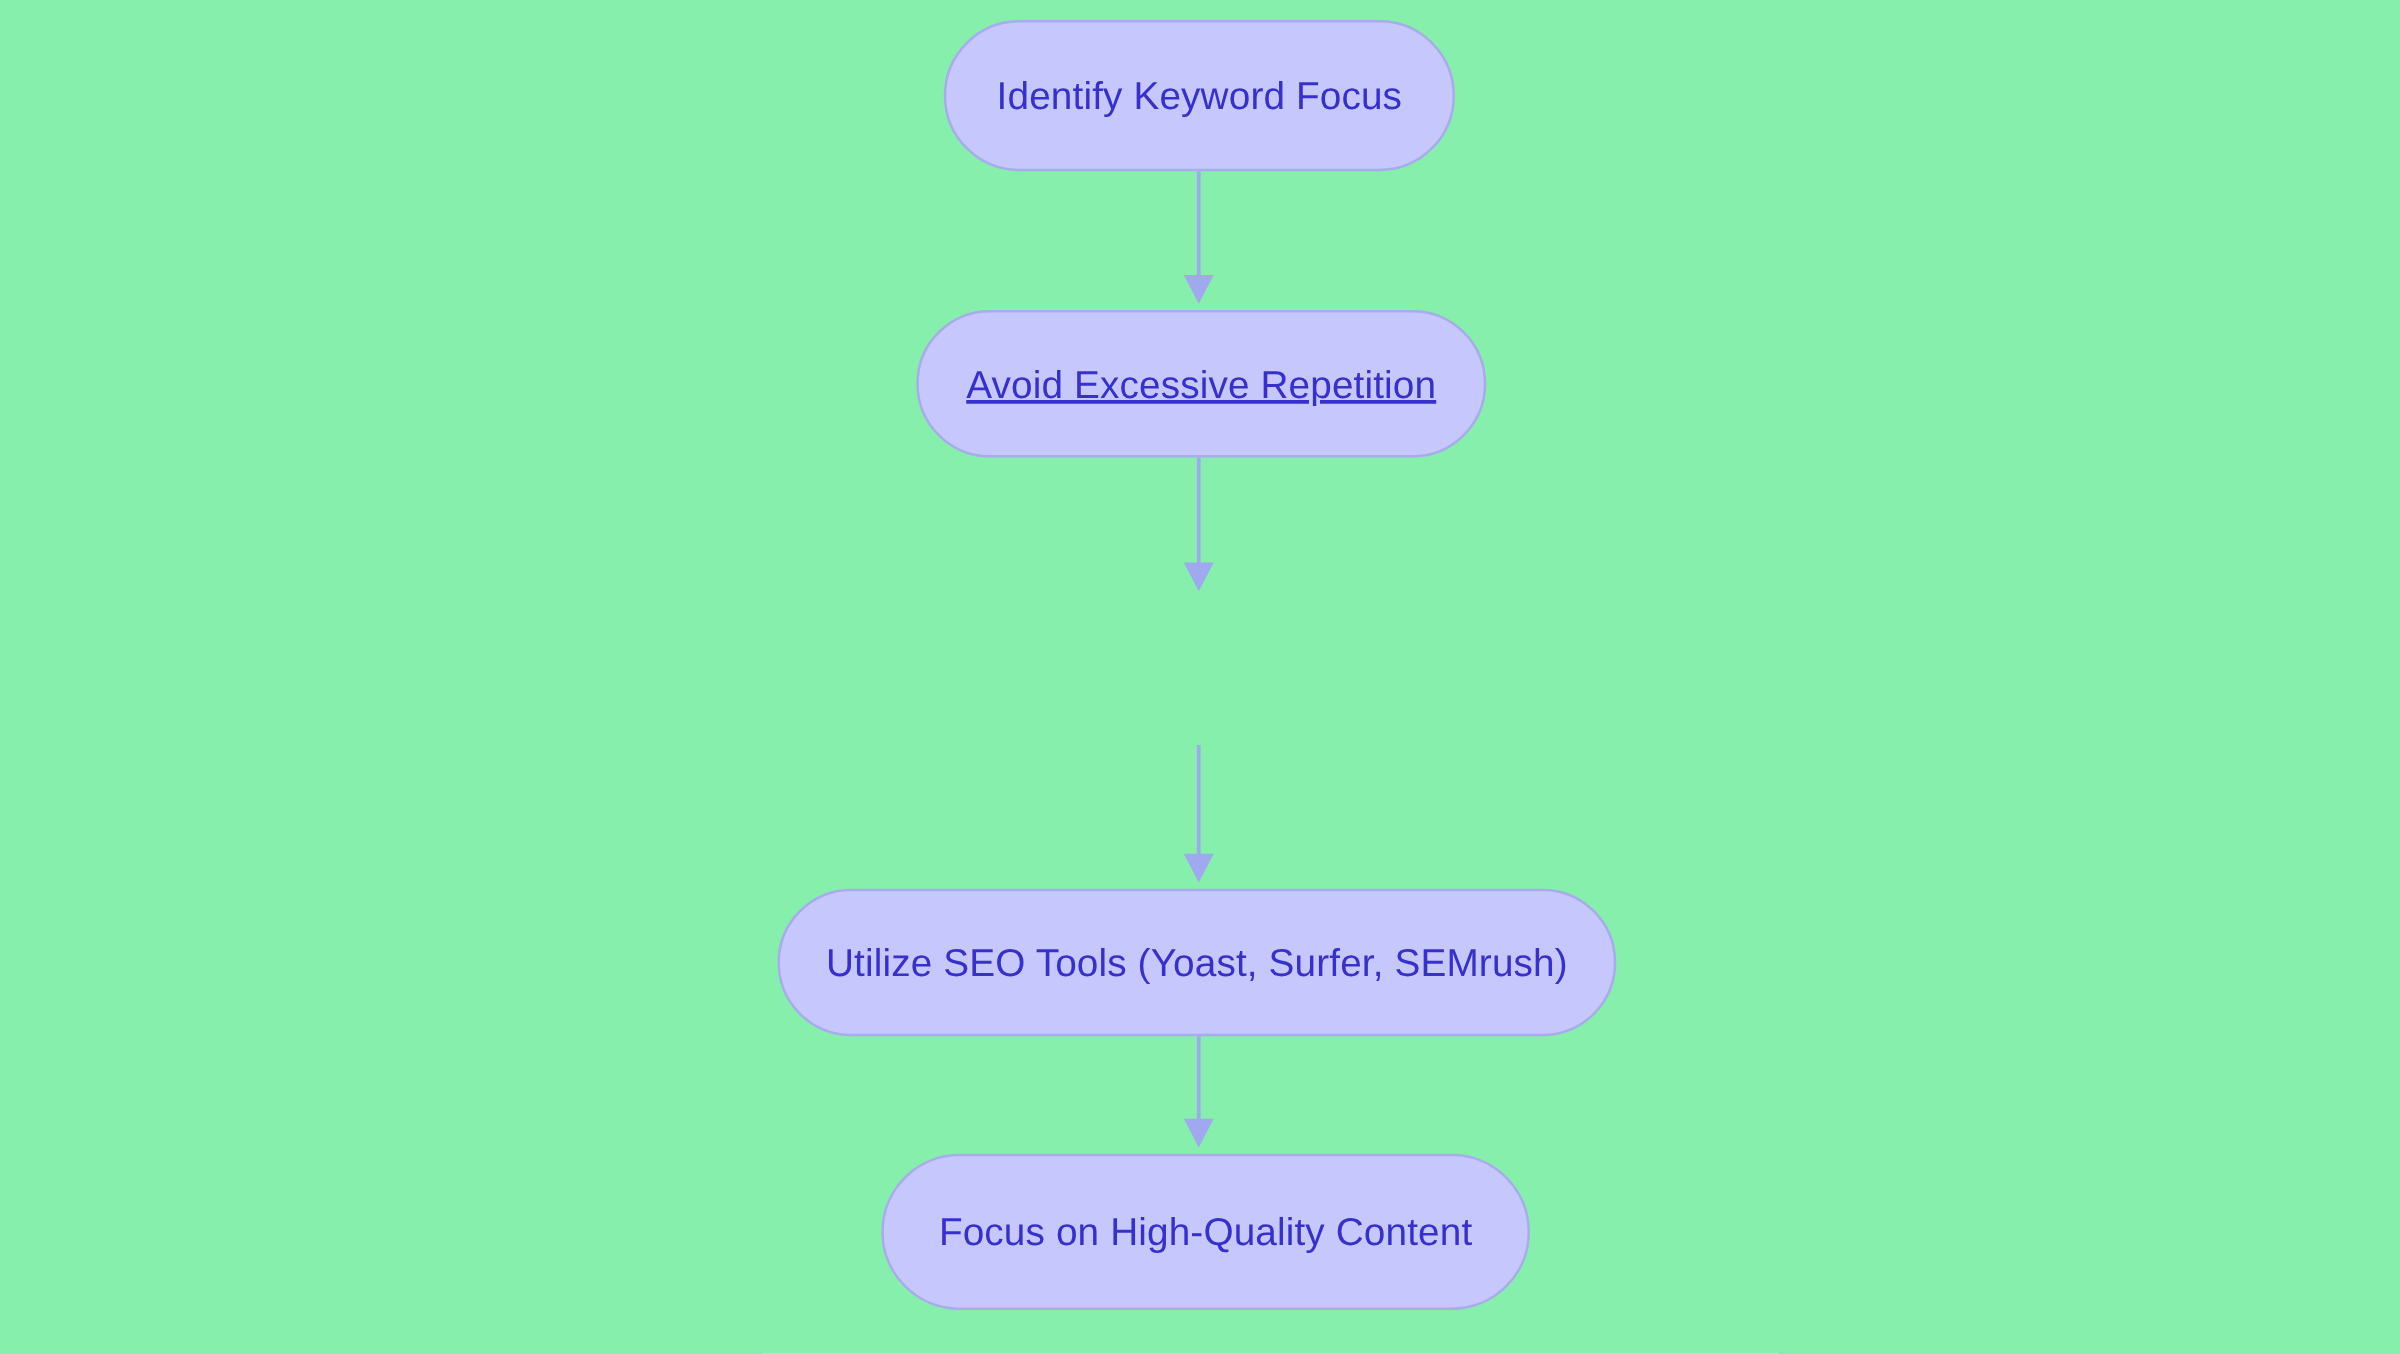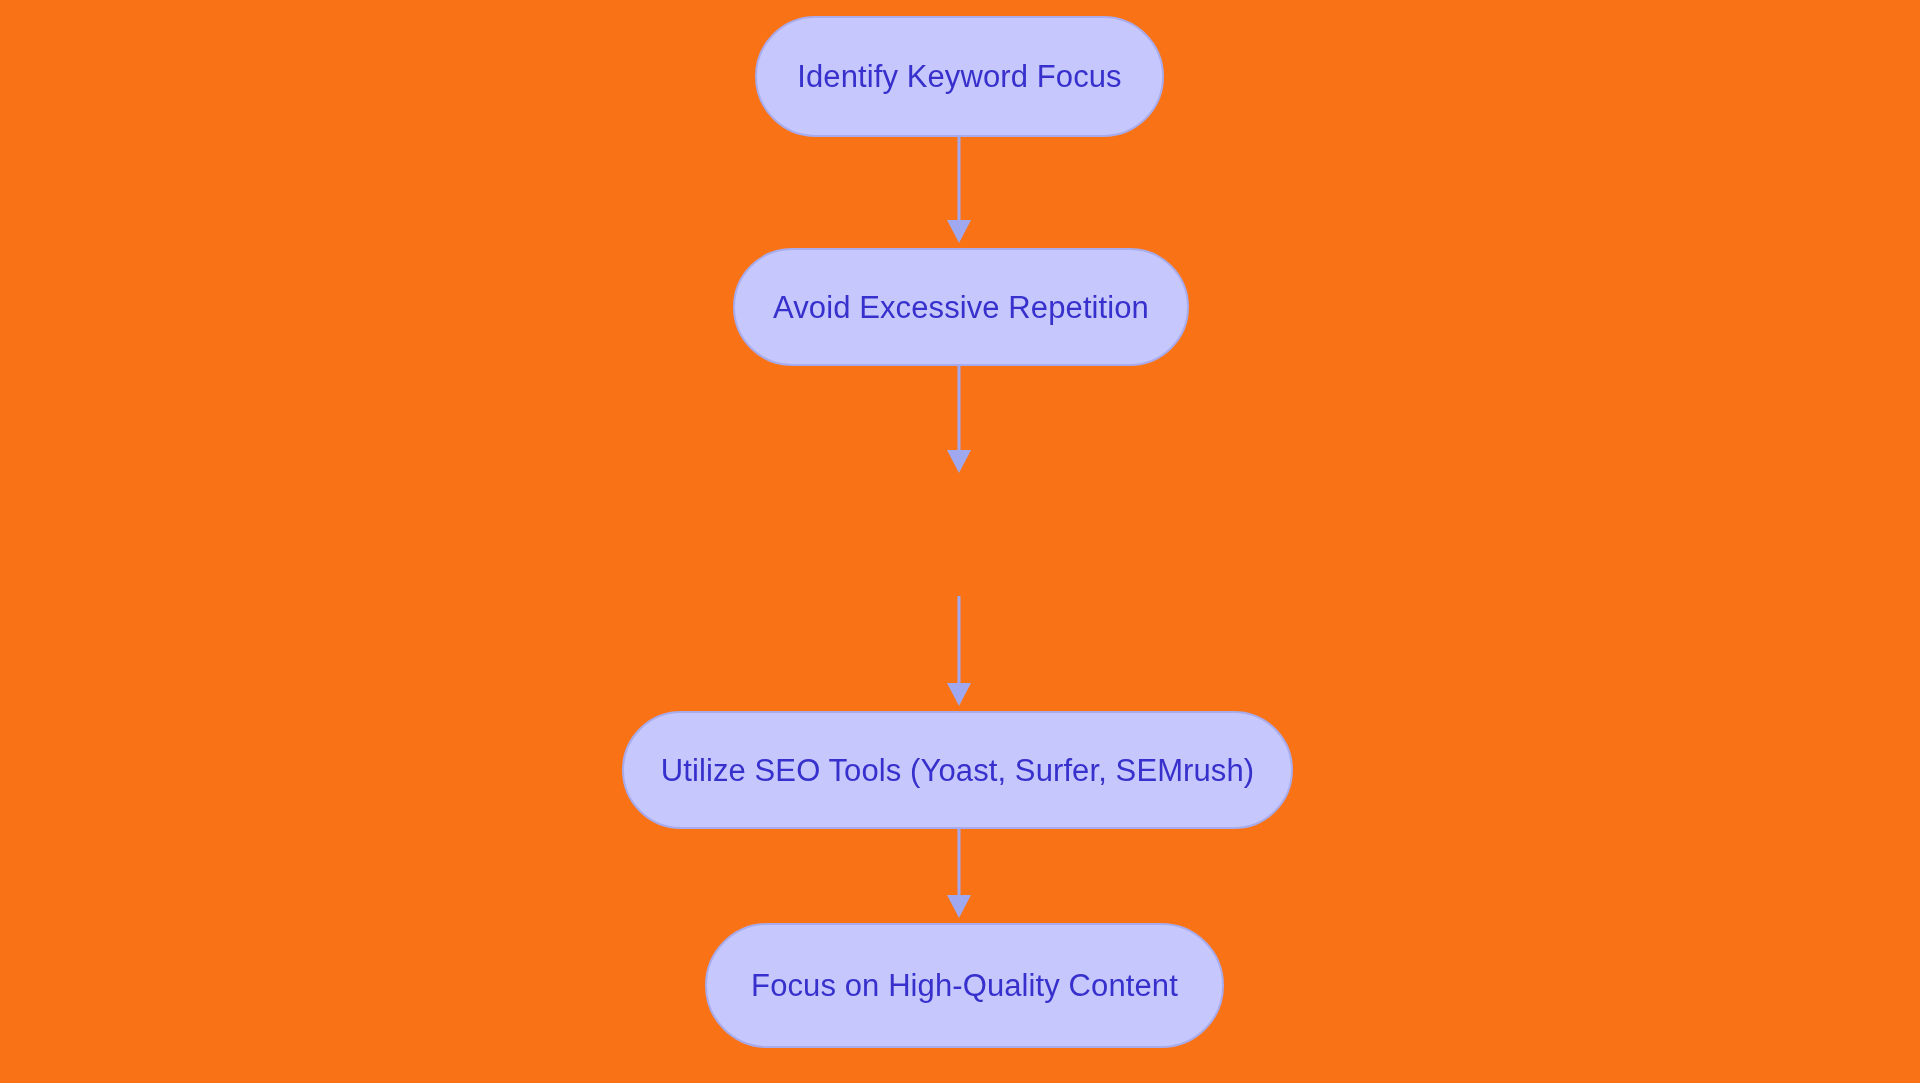--- a/index.html
+++ b/index.html
@@ -12,21 +12,21 @@
     width: 1920px;
     height: 1083px;
     overflow: hidden;
     font-family: "Liberation Sans", "DejaVu Sans", sans-serif;
   }
 
   #flow-canvas {
     position: relative;
     width: 1920px;
     height: 1083px;
-    background: #f97316;
+    background: #86efac;
   }
 
   .flow-node {
     position: absolute;
     box-sizing: border-box;
     display: flex;
     align-items: center;
     justify-content: center;
     background: #c6c8fd;
     border: 2px solid #a8abec;
@@ -40,21 +40,21 @@
     font-size: 31px;
     font-weight: 400;
     line-height: 1;
     color: #3730cc;
     display: block;
     text-align: center;
   }
 
   
   #node-1 { left: 755px;  top: 16px;   width: 409px; height: 121px; }
-  #node-2 { left: 733px;  top: 248px;  width: 456px; height: 118px; }
+  #node-2 { left: 733px;  top: 248px;  width: 456px; height: 118px; text-decoration: underline; }
   #node-3 { left: 745px;  top: 478px;  width: 431px; height: 118px; }
   #node-4 { left: 622px;  top: 711px;  width: 671px; height: 118px; }
   #node-5 { left: 705px;  top: 923px;  width: 519px; height: 125px; }
 
   
   .flow-edge {
     position: absolute;
     left: 0;
     top: 0;
     width: 1920px;

